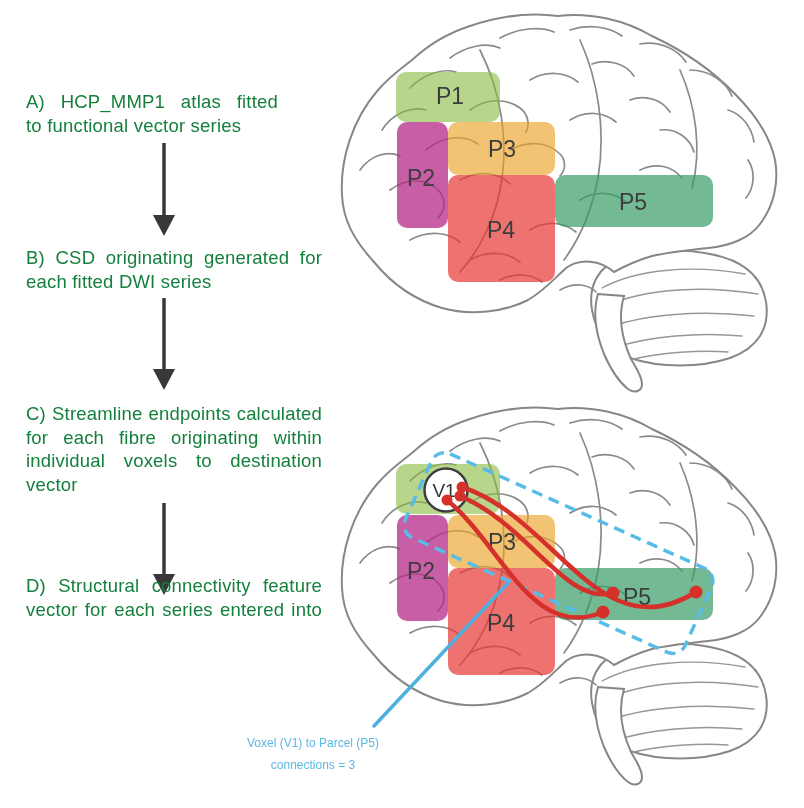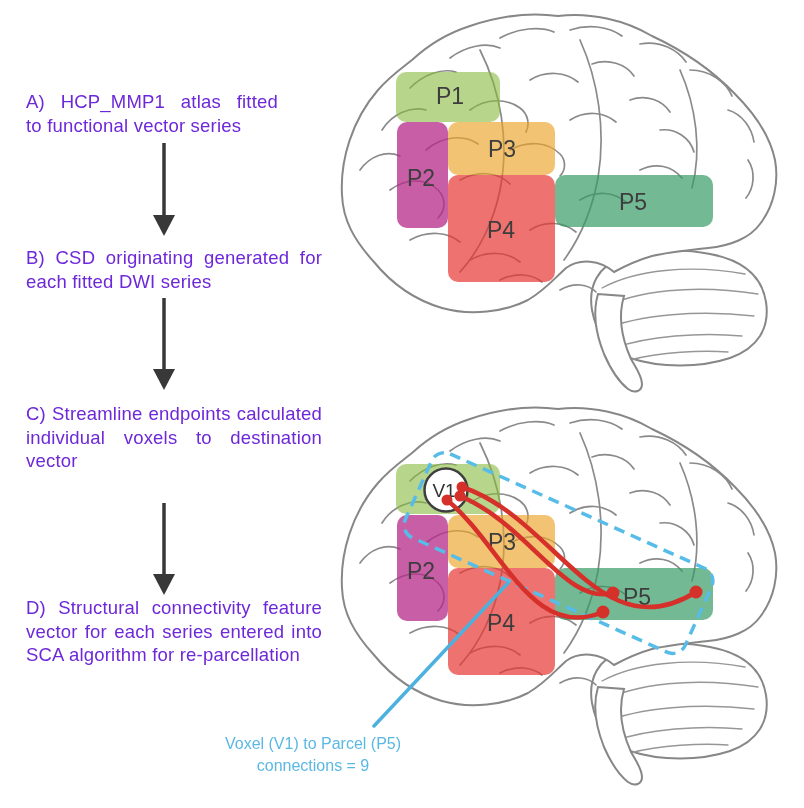--- a/index.html
+++ b/index.html
@@ -1,25 +1,25 @@
 <!DOCTYPE html>
 <html><head>
 <meta charset="utf-8">
 <style>
   html,body{margin:0;padding:0;background:#ffffff;}
   .canvas{position:relative;width:804px;height:808px;background:#ffffff;
           font-family:"Liberation Sans", sans-serif;overflow:hidden;}
   .overlay-svg{position:absolute;left:0;top:0;}
-  .step{position:absolute;left:26px;width:296px;color:#6d28d9;
+  .step{position:absolute;left:26px;width:296px;color:#15803d;
         font-size:18.5px;line-height:23.5px;letter-spacing:.2px;}
   .step .ln{white-space:nowrap;}
   .step .just{text-align:justify;text-align-last:justify;}
   .step-a{width:252px;}
   .annotation{position:absolute;left:206px;top:733px;width:214px;
-              text-align:center;color:#5bb8e3;font-size:16px;line-height:21.5px;}
+              text-align:center;color:#5bb8e3;font-size:12px;line-height:21.5px;}
   .bfill{fill:#ffffff;stroke:#878787;stroke-width:2;}
   .sulci path{fill:none;stroke:#8a8a8a;stroke-width:1.7;stroke-linecap:round;}
   .stria path{fill:none;stroke:#979797;stroke-width:1.4;stroke-linecap:round;}
   .parcel-label{font-family:"Liberation Sans", sans-serif;font-size:23px;fill:#3d3d3d;text-anchor:middle;}
   .voxel-label{font-family:"Liberation Sans", sans-serif;font-size:19px;fill:#333333;text-anchor:middle;}
 </style>
 </head>
 <body>
 
 <div class="canvas">
@@ -146,28 +146,28 @@
     <div class="ln">to functional vector series</div>
   </div>
 
   <div class="step" style="top:246px;">
     <div class="ln just">B) CSD originating generated for</div>
     <div class="ln">each fitted DWI series</div>
   </div>
 
   <div class="step" style="top:402px;">
     <div class="ln just">C) Streamline endpoints calculated</div>
+    <div class="ln just">for each fibre originating within</div>
     <div class="ln just">individual voxels to destination</div>
     <div class="ln">vector</div>
   </div>
 
-  <div class="step" style="top:596px;">
+  <div class="step" style="top:574px;">
     <div class="ln just">D) Structural connectivity feature</div>
     <div class="ln just">vector for each series entered into</div>
-    <div class="ln">SCA algorithm for re-parcellation</div>
   </div>
 
   <div class="annotation">
     <div>Voxel (V1) to Parcel (P5)</div>
-    <div>connections = 9</div>
+    <div>connections = 3</div>
   </div>
 
 </div>
 
 </body></html>

